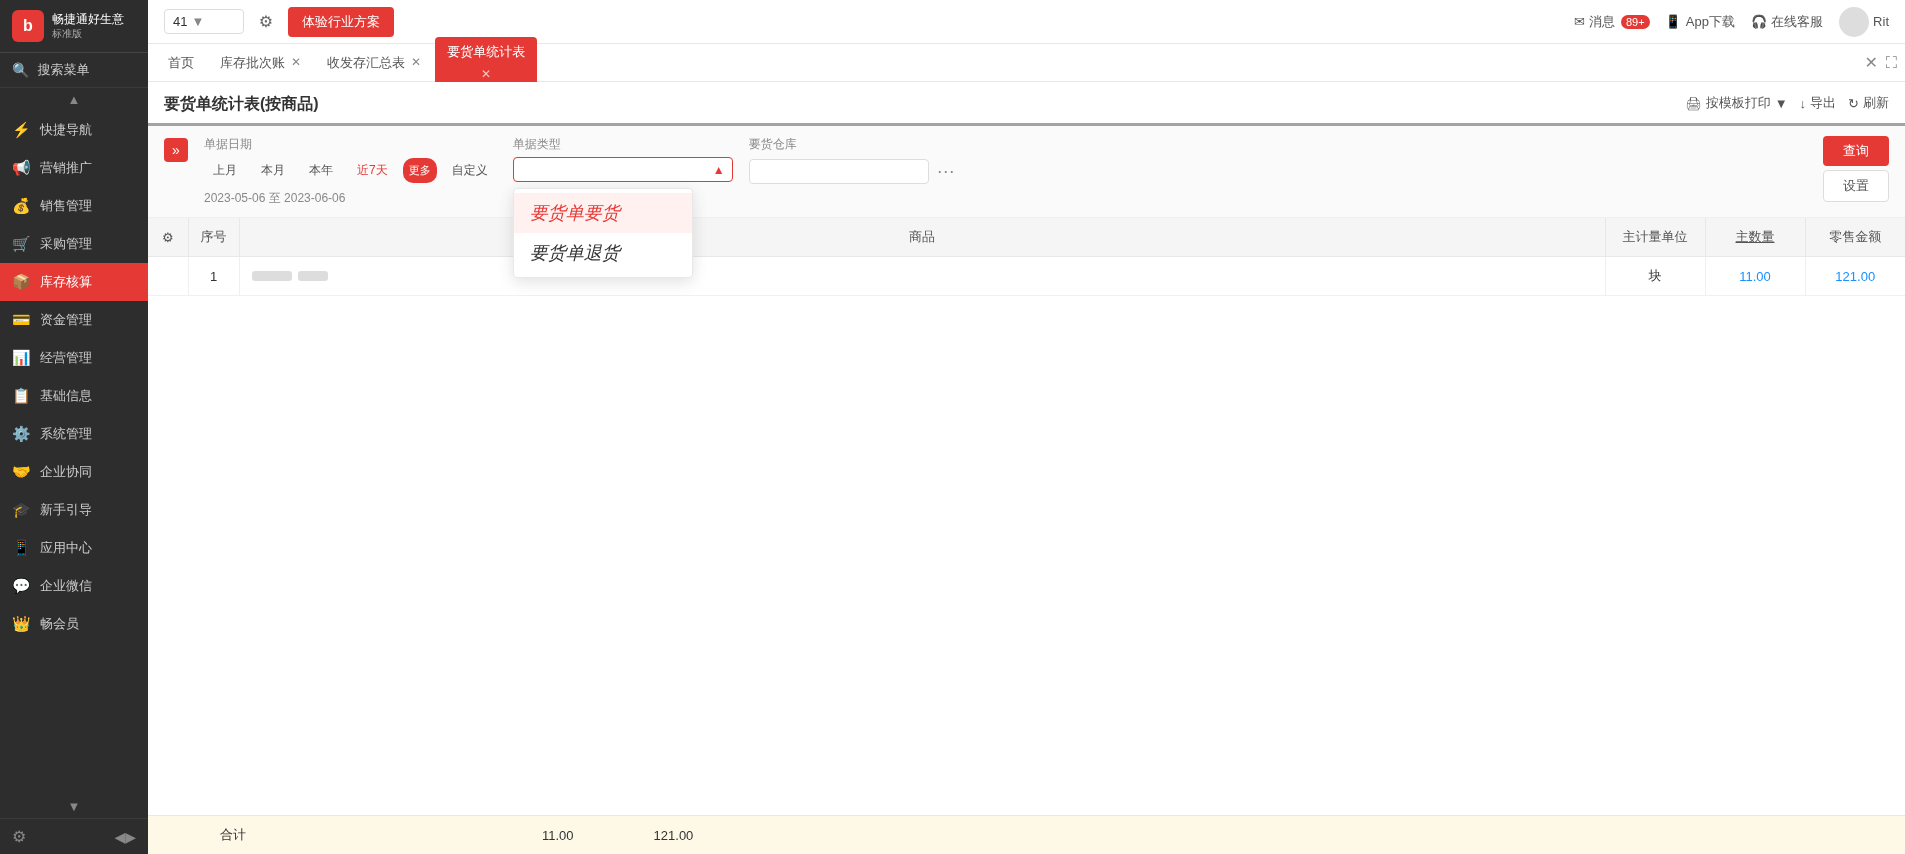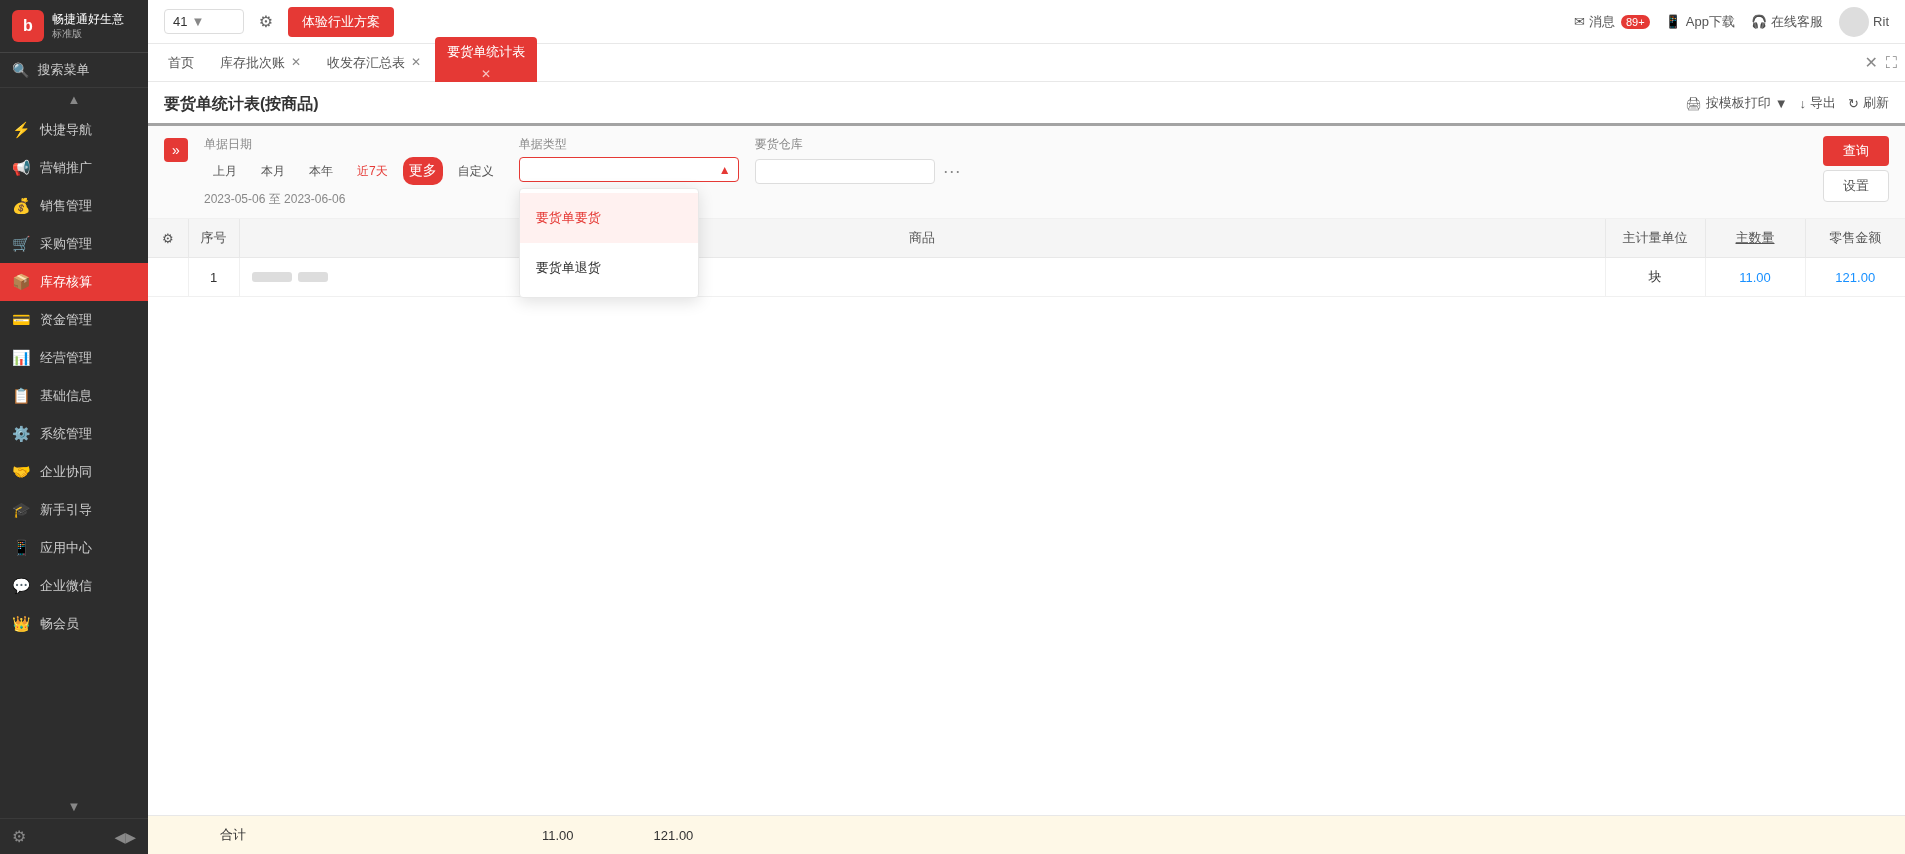--- a/index.html
+++ b/index.html
@@ -284,21 +284,21 @@
       font-size: 12px;
       color: #555;
       border-radius: 3px;
     }
     .date-btn.active { color: #e53935; font-weight: 500; }
     .date-badge {
       background: #e53935;
       color: #fff;
       border-radius: 10px;
       padding: 5px 6px;
-      font-size: 14px;
+      font-size: 11px;
     }
     .date-range-text { font-size: 12px; color: #888; margin-top: 2px; }
     .filter-select-wrap {
       display: flex;
       align-items: center;
       position: relative;
     }
     .filter-input {
       border: 1px solid #e53935;
       border-radius: 4px;
@@ -358,24 +358,25 @@
       position: absolute;
       background: #fff;
       border: 1px solid #e8e8e8;
       border-radius: 4px;
       box-shadow: 0 4px 16px rgba(0,0,0,0.12);
       z-index: 100;
       min-width: 180px;
       padding: 4px 0;
     }
     .dropdown-item {
-      padding: 16px 16px;
-      cursor: pointer;
-      font-size: 13px;
-      color: #333;
+      padding: 8px 16px;
+      cursor: pointer;
+      font-size: 18px;
+      color: #333;
+      font-style: italic;
     }
     .dropdown-item.selected { background: #fff1f0; color: #e53935; }
 
     
     .table-wrap {
       flex: 1;
       overflow: auto;
     }
     table {
       width: 100%;

